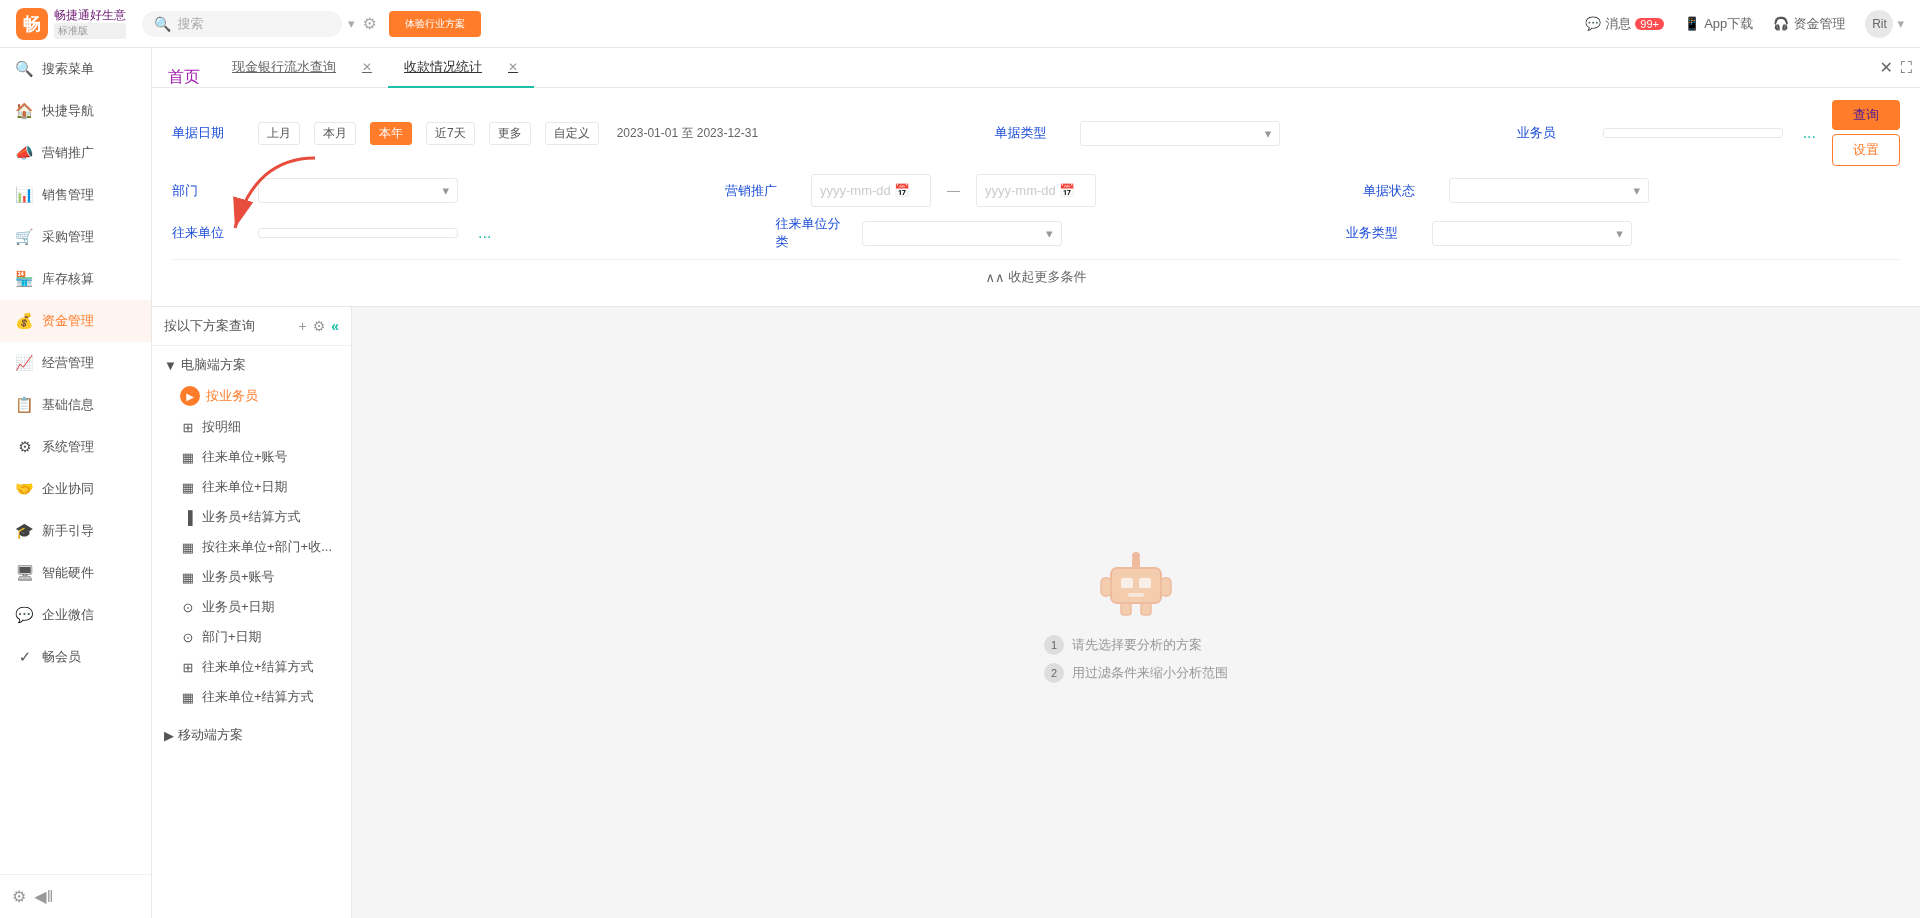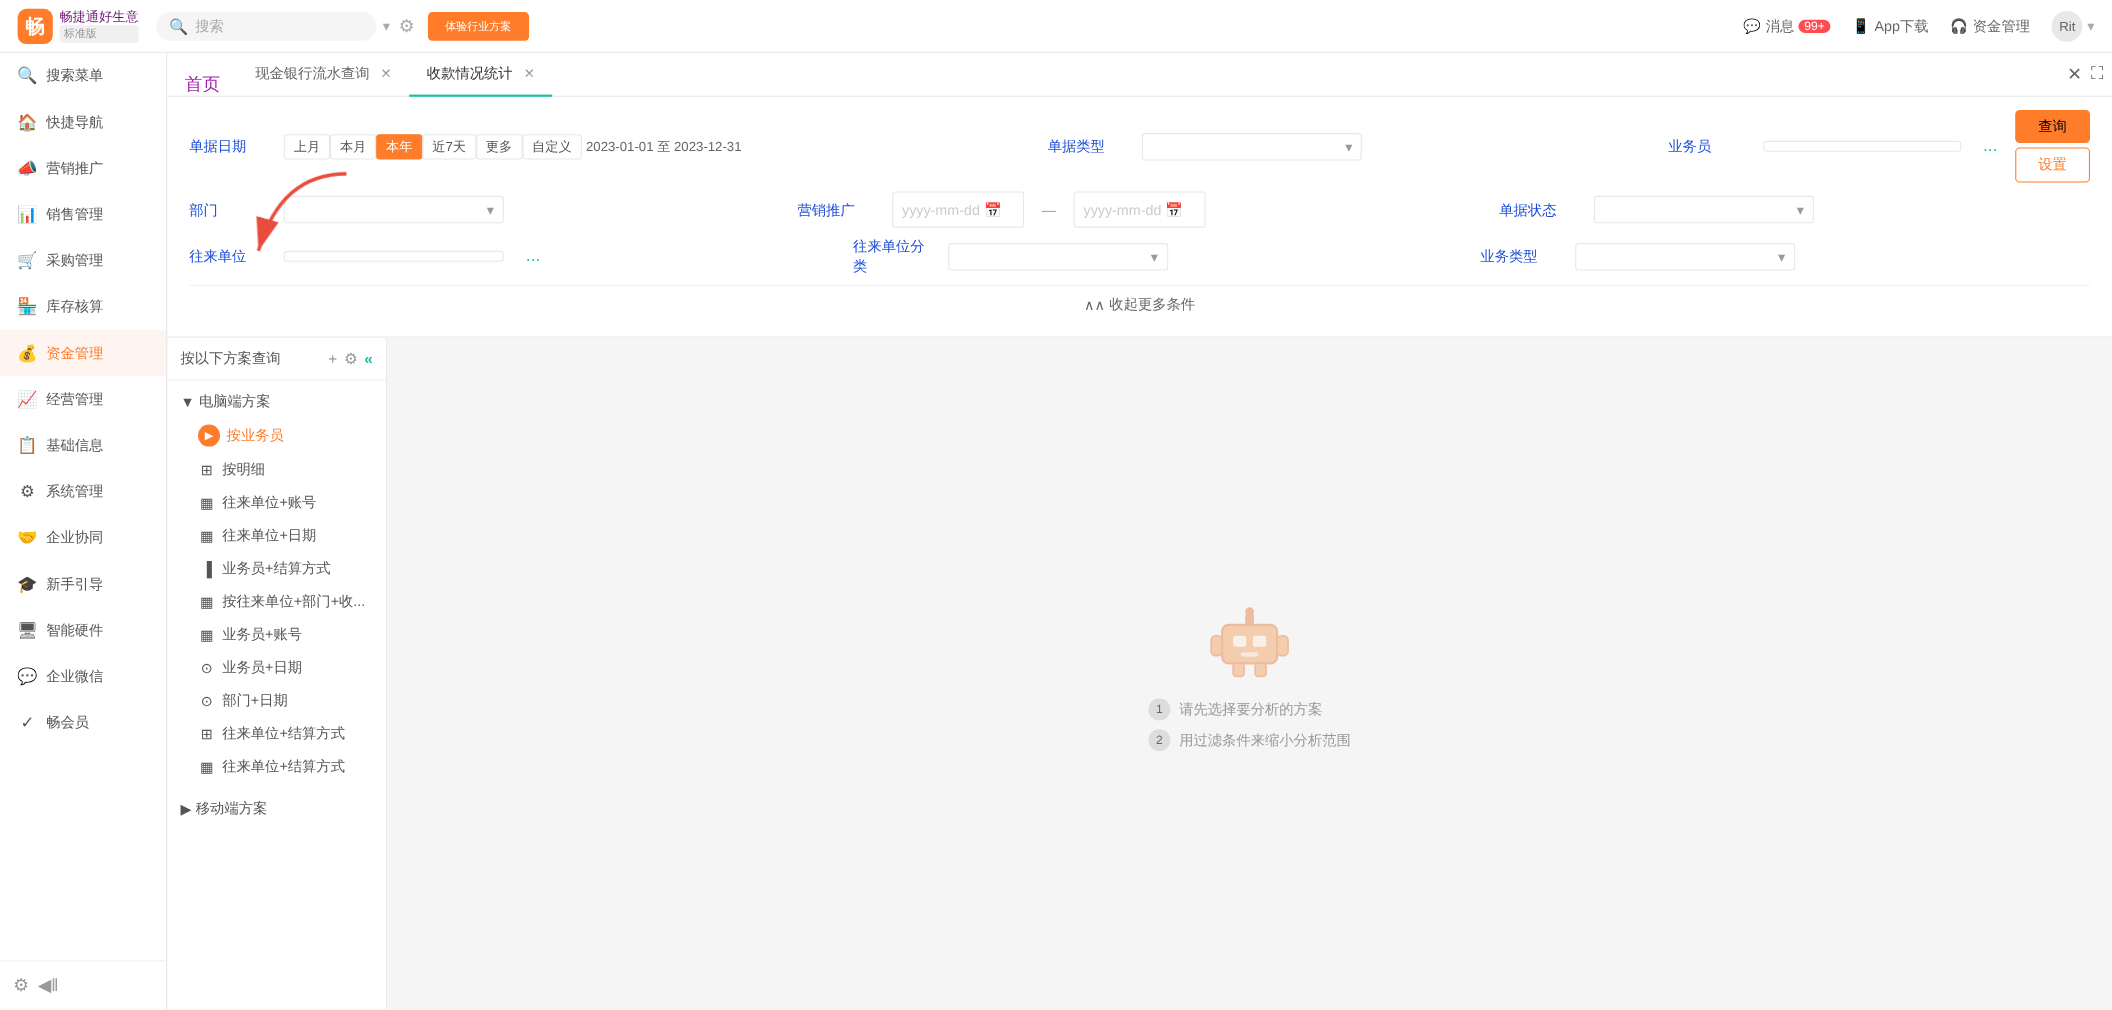--- a/index.html
+++ b/index.html
@@ -17,21 +17,21 @@
     .logo-icon { width: 32px; height: 32px; background: #ff7c2a; border-radius: 8px; display: flex; align-items: center; justify-content: center; color: white; font-size: 18px; font-weight: bold; }
     .logo-text { font-size: 12px; color: #701a75; line-height: 1.2; }
     .logo-badge { background: #f0f0f0; border-radius: 3px; padding: 1px 4px; font-size: 10px; color: #999; }
     .top-bar-search { display: flex; align-items: center; background: #f5f5f5; border-radius: 16px; padding: 4px 12px; gap: 6px; width: 200px; }
     .top-bar-right { margin-left: auto; display: flex; align-items: center; gap: 20px; }
     .top-bar-btn { display: flex; align-items: center; gap: 4px; background: #ff7c2a; color: white; border: none; border-radius: 4px; padding: 6px 16px; cursor: pointer; font-size: 10px; }
     .icon-btn { display: flex; align-items: center; gap: 4px; cursor: pointer; color: #666; font-size: 13px; }
     .badge { background: #ff4d4f; color: white; border-radius: 10px; padding: 0 5px; font-size: 11px; min-width: 18px; text-align: center; }
 
     
-    .tab-item { padding: 0 16px; height: 40px; display: flex; align-items: center; gap: 6px; cursor: pointer; font-size: 13px; color: #666; border-bottom: 2px solid transparent; position: relative; }
+    .tab-item { padding: 0 16px; height: 40px; display: flex; align-items: center; gap: 22px; cursor: pointer; font-size: 13px; color: #666; border-bottom: 2px solid transparent; position: relative; text-decoration: underline; }
     .tab-item.active { color: #333; border-bottom: 2px solid #1bbfa7; }
     .tab-item .tab-close { color: #999; font-size: 12px; margin-left: 4px; }
     .tab-home { padding: 0 16px; height: 40px; display: flex; align-items: flex-end; color: #a21caf; cursor: pointer; font-size: 16px; }
     .tab-actions { margin-left: auto; display: flex; align-items: center; gap: 8px; padding-right: 8px; }
     .tab-action-btn { color: #666; cursor: pointer; font-size: 16px; }
 
     
     .sidebar-item { display: flex; align-items: center; gap: 8px; padding: 12px 16px; cursor: pointer; color: #555; font-size: 13px; }
     .sidebar-item.active { color: #ff7c2a; background: #fff5f0; }
     .sidebar-item .si-icon { width: 18px; height: 18px; display: flex; align-items: center; justify-content: center; font-size: 15px; }
@@ -41,21 +41,21 @@
     
     .page-header { background: #fff; padding: 12px 20px; display: flex; align-items: center; justify-content: space-between; border-bottom: 1px solid #e8e8e8; }
     .page-title { font-size: 18px; font-weight: bold; color: #333; border: 2px solid #e74c3c; padding: 2px 8px; border-radius: 4px; }
     .page-actions { display: flex; align-items: center; gap: 12px; }
     .action-btn { display: flex; align-items: center; gap: 4px; color: #1bbfa7; cursor: pointer; font-size: 13px; }
 
     
     .filter-panel { background: #fff; padding: 12px 20px; border-bottom: 1px solid #e8e8e8; }
     .filter-row { display: flex; align-items: center; gap: 16px; margin-bottom: 8px; }
     .filter-label { color: #1d4ed8; font-size: 13px; width: 70px; flex-shrink: 0; }
-    .filter-date-group { display: flex; align-items: center; gap: 0; }
+    .filter-date-group { display: flex; align-items: center; gap: 14px; }
     .date-quick-btn { padding: 2px 8px; border: 1px solid #e8e8e8; border-radius: 3px; cursor: pointer; font-size: 12px; color: #555; background: #fff; }
     .date-quick-btn.active { background: #ff7c2a; color: white; border-color: #ff7c2a; }
     .date-range { font-size: 12px; color: #666; margin-left: 4px; }
     .filter-select { border: 1px solid #e8e8e8; border-radius: 3px; padding: 4px 8px; font-size: 13px; color: #555; display: flex; align-items: center; gap: 4px; cursor: pointer; min-width: 180px; }
     .filter-select .arrow { margin-left: auto; color: #999; }
     .filter-input { border: 1px solid #e8e8e8; border-radius: 3px; padding: 8px 8px; font-size: 13px; color: #aaa; min-width: 120px; }
     .filter-dash { color: #999; }
     .more-dots { color: #1bbfa7; cursor: pointer; font-size: 16px; margin-left: 4px; }
     .collapse-bar { display: flex; justify-content: center; align-items: center; padding: 8px; cursor: pointer; color: #666; font-size: 13px; gap: 4px; background: #fff; border-top: 1px solid #f0f0f0; }
 
@@ -74,21 +74,21 @@
     .active-dot { width: 20px; height: 20px; background: #ff7c2a; border-radius: 50%; display: flex; align-items: center; justify-content: center; color: white; font-size: 11px; flex-shrink: 0; }
 
     
     .right-content { flex: 1; display: flex; flex-direction: column; overflow: hidden; background: #f5f5f5; }
     .empty-state { flex: 1; display: flex; flex-direction: column; align-items: center; justify-content: center; gap: 12px; }
     .empty-tips { display: flex; flex-direction: column; gap: 8px; }
     .empty-tip { display: flex; align-items: center; gap: 8px; color: #999; font-size: 13px; }
     .tip-num { width: 20px; height: 20px; border-radius: 50%; background: #ddd; display: flex; align-items: center; justify-content: center; font-size: 11px; color: #666; flex-shrink: 0; }
 
     
-    .query-btn { background: #ff7c2a; color: #000000; border: none; border-radius: 4px; padding: 6px 20px; cursor: pointer; font-size: 13px; }
+    .query-btn { background: #ff7c2a; color: #4c1d95; border: none; border-radius: 4px; padding: 6px 20px; cursor: pointer; font-size: 13px; }
     .set-btn { background: #fff; color: #ff7c2a; border: 1px solid #ff7c2a; border-radius: 4px; padding: 6px 20px; cursor: pointer; font-size: 13px; }
     .btn-group { display: flex; flex-direction: column; gap: 4px; margin-left: auto; }
   </style>
 </head>
 <body>
 
 <div class="app-container">
 
   <div class="top-bar">
     <div class="logo-area">

